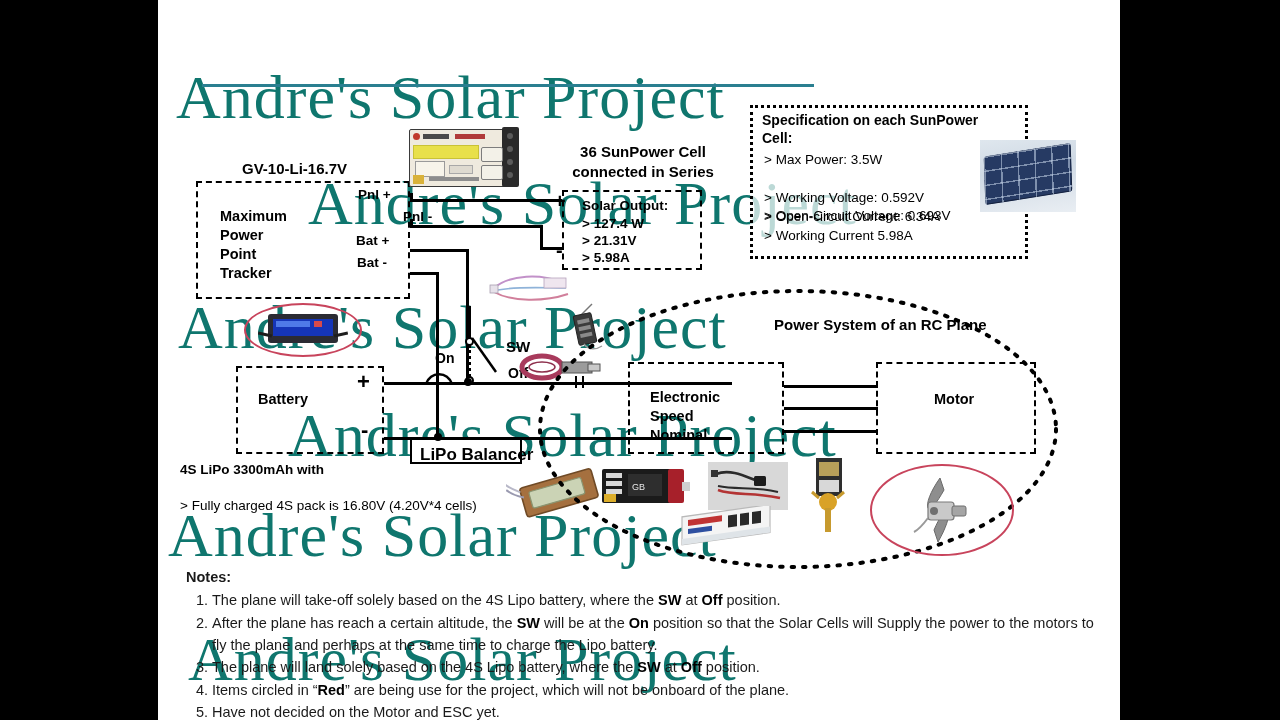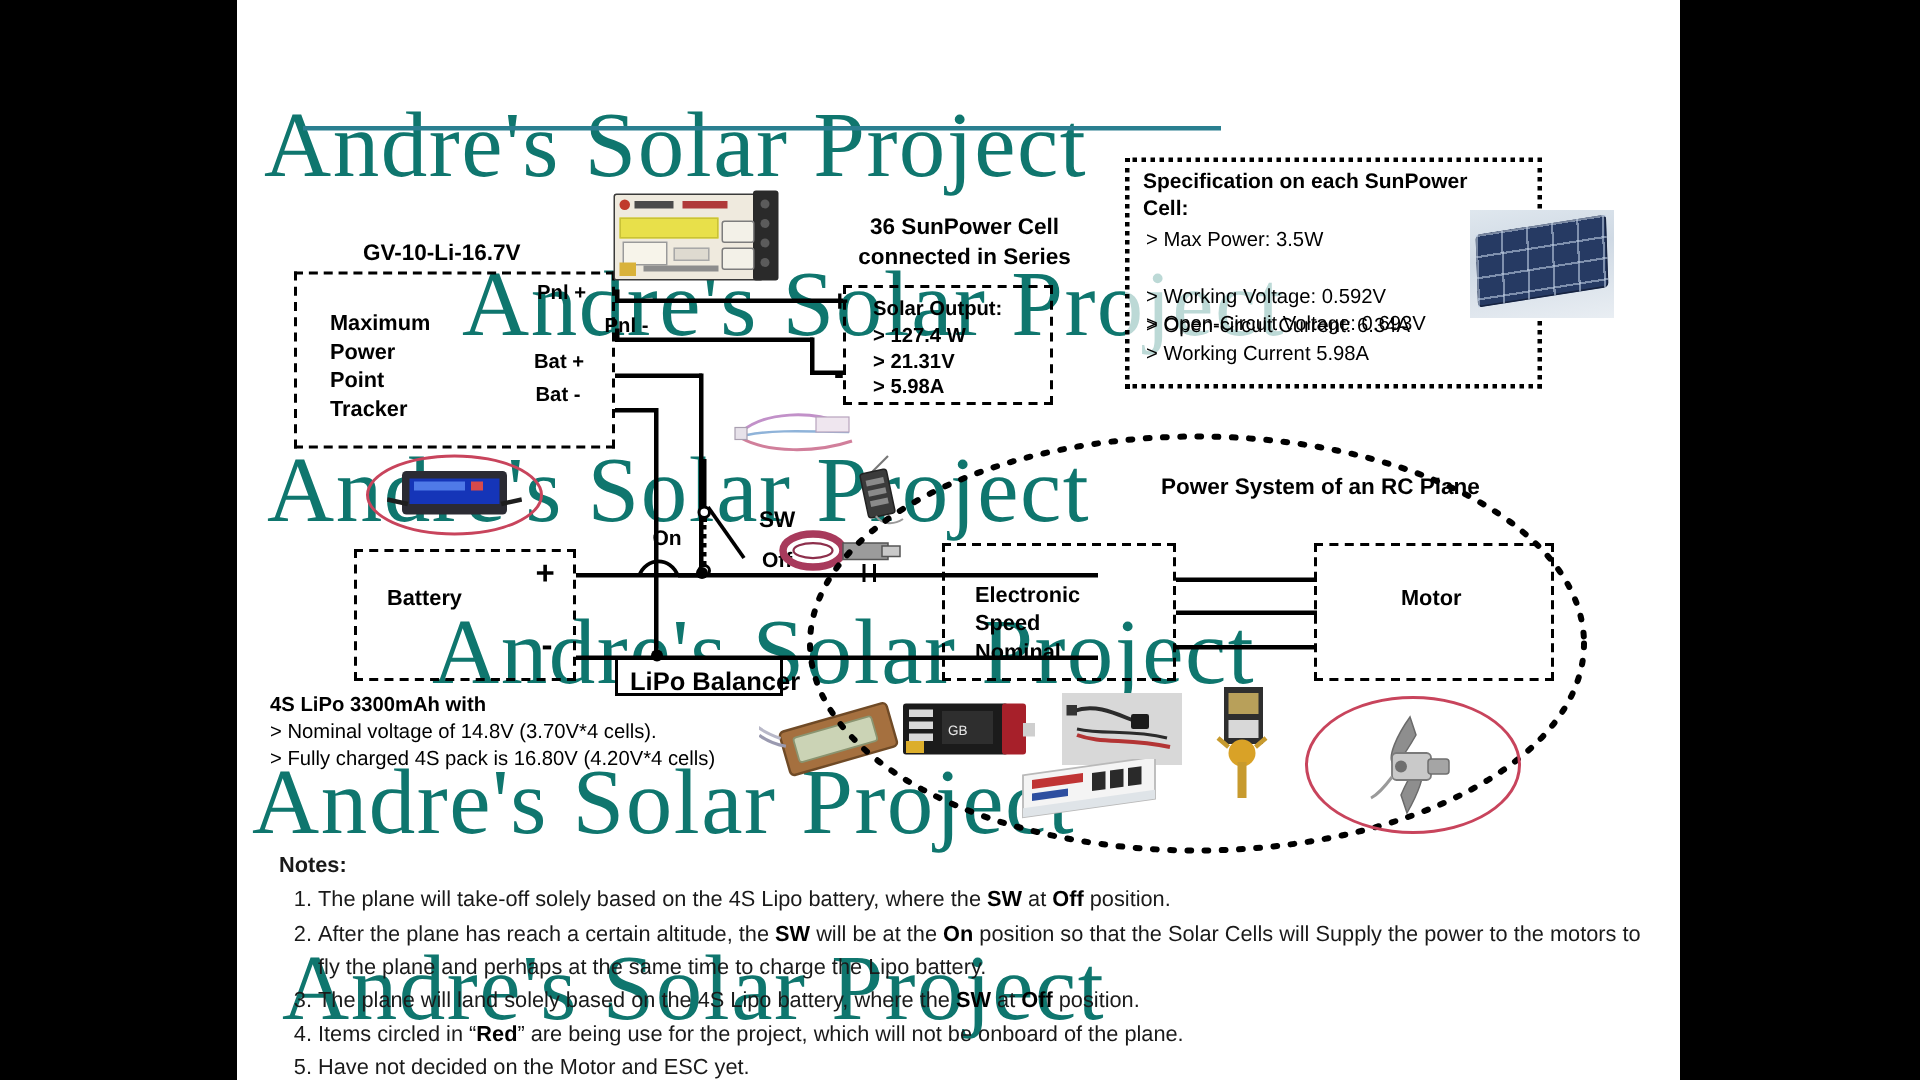--- a/index.html
+++ b/index.html
@@ -303,21 +303,20 @@
         <line x1="22" y1="4" x2="10" y2="16" stroke="#777" stroke-width="1.4"></line>
         <rect x="6" y="14" width="18" height="30" rx="2" fill="#3b3b3b" stroke="#222" stroke-width="1" transform="rotate(-12 15 29)"></rect>
         <rect x="9" y="19" width="12" height="4" fill="#8a8a8a" transform="rotate(-12 15 29)"></rect>
         <rect x="9" y="26" width="12" height="4" fill="#8a8a8a" transform="rotate(-12 15 29)"></rect>
         <rect x="9" y="33" width="12" height="4" fill="#8a8a8a" transform="rotate(-12 15 29)"></rect>
         <path d="M14,44 C18,50 26,50 32,46" fill="none" stroke="#999" stroke-width="1.4"></path>
       </svg>
     </div>
 
     <div class="lbl lbl-b" style="left:22px; top:461px; font-size:13.5px;">4S LiPo 3300mAh with</div>
-    <div class="lbl" style="left:22px; top:479px; font-size:13.5px;">&gt; Nominal voltage of 14.8V (3.70V*4 cells).</div>
     <div class="lbl" style="left:22px; top:497px; font-size:13.5px;">&gt; Fully charged 4S pack is 16.80V (4.20V*4 cells)</div>
 
     <div class="photo" style="left:348px; top:462px; width:104px; height:62px;">
       <svg viewBox="0 0 104 62" style="width:104px;height:62px;">
         <g transform="rotate(-16 52 31)">
           <rect x="16" y="16" width="74" height="30" rx="3" fill="#a5703f" stroke="#6f4a26" stroke-width="1.6"></rect>
           <rect x="24" y="22" width="54" height="17" rx="2" fill="#cbd3b5" stroke="#8a9470" stroke-width="1.2"></rect>
           <path d="M16,20 C8,14 4,10 2,6" fill="none" stroke="#b8b8c8" stroke-width="2"></path>
           <path d="M18,26 C10,22 6,18 3,14" fill="none" stroke="#9a9ab0" stroke-width="2"></path>
         </g>

